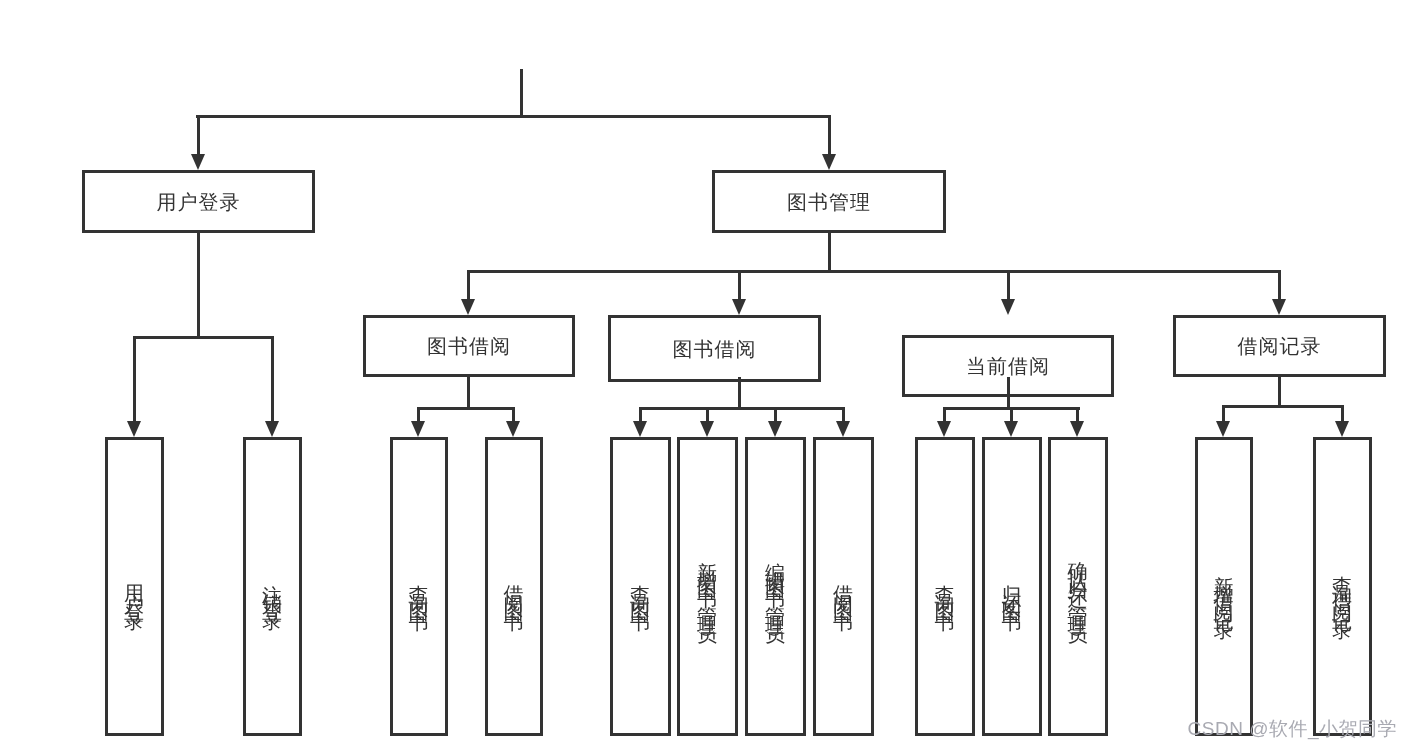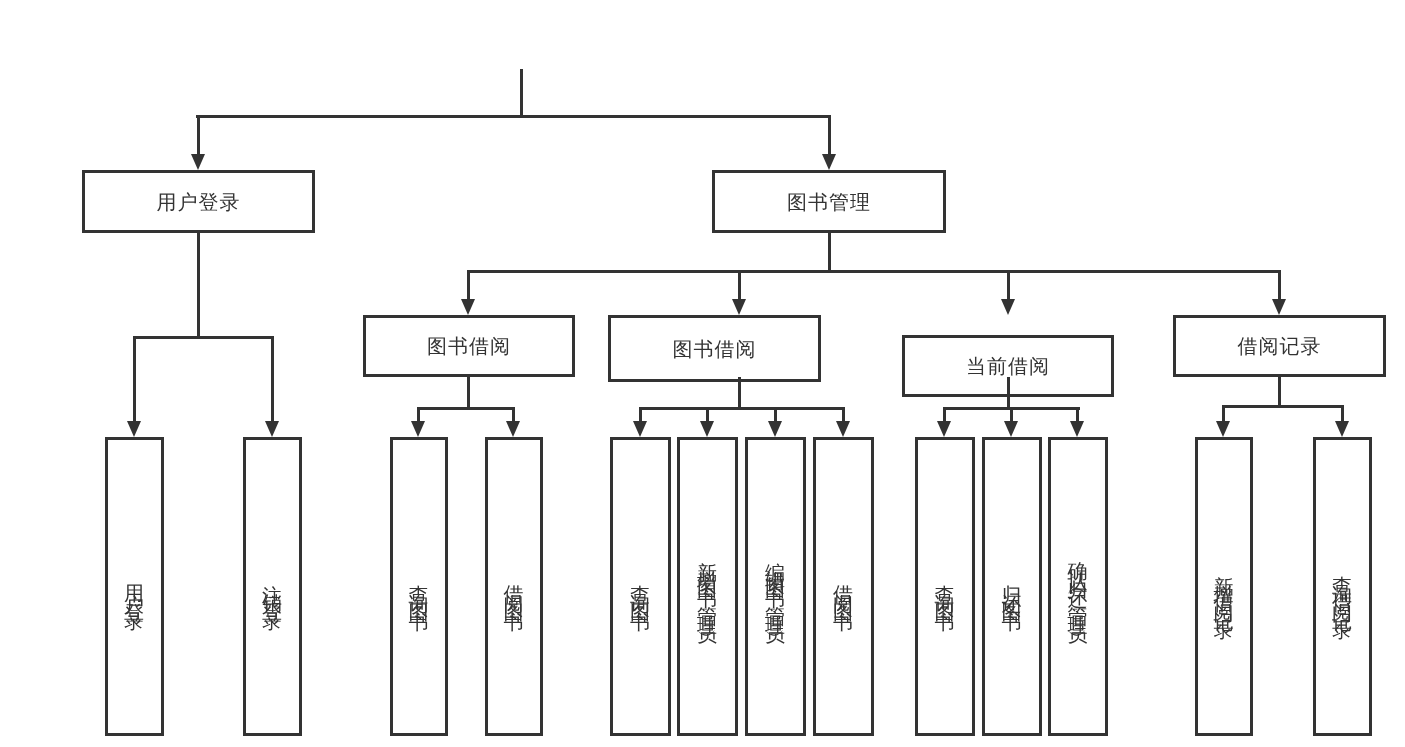--- a/index.html
+++ b/index.html
@@ -132,13 +132,14 @@
     <span class="ar" style="left:1070px;top:421px;"></span>
 
     <span class="vl" style="left:1278px;top:377px;height:30px;"></span>
     <span class="hl" style="left:1222px;top:405px;width:122px;"></span>
     <span class="vl" style="left:1222px;top:405px;height:16px;"></span>
     <span class="ar" style="left:1216px;top:421px;"></span>
     <span class="vl" style="left:1341px;top:405px;height:16px;"></span>
     <span class="ar" style="left:1335px;top:421px;"></span>
   </div>
 
+  <div class="watermark">CSDN @软件_小贺同学</div>
 </div>
 
 </body></html>

